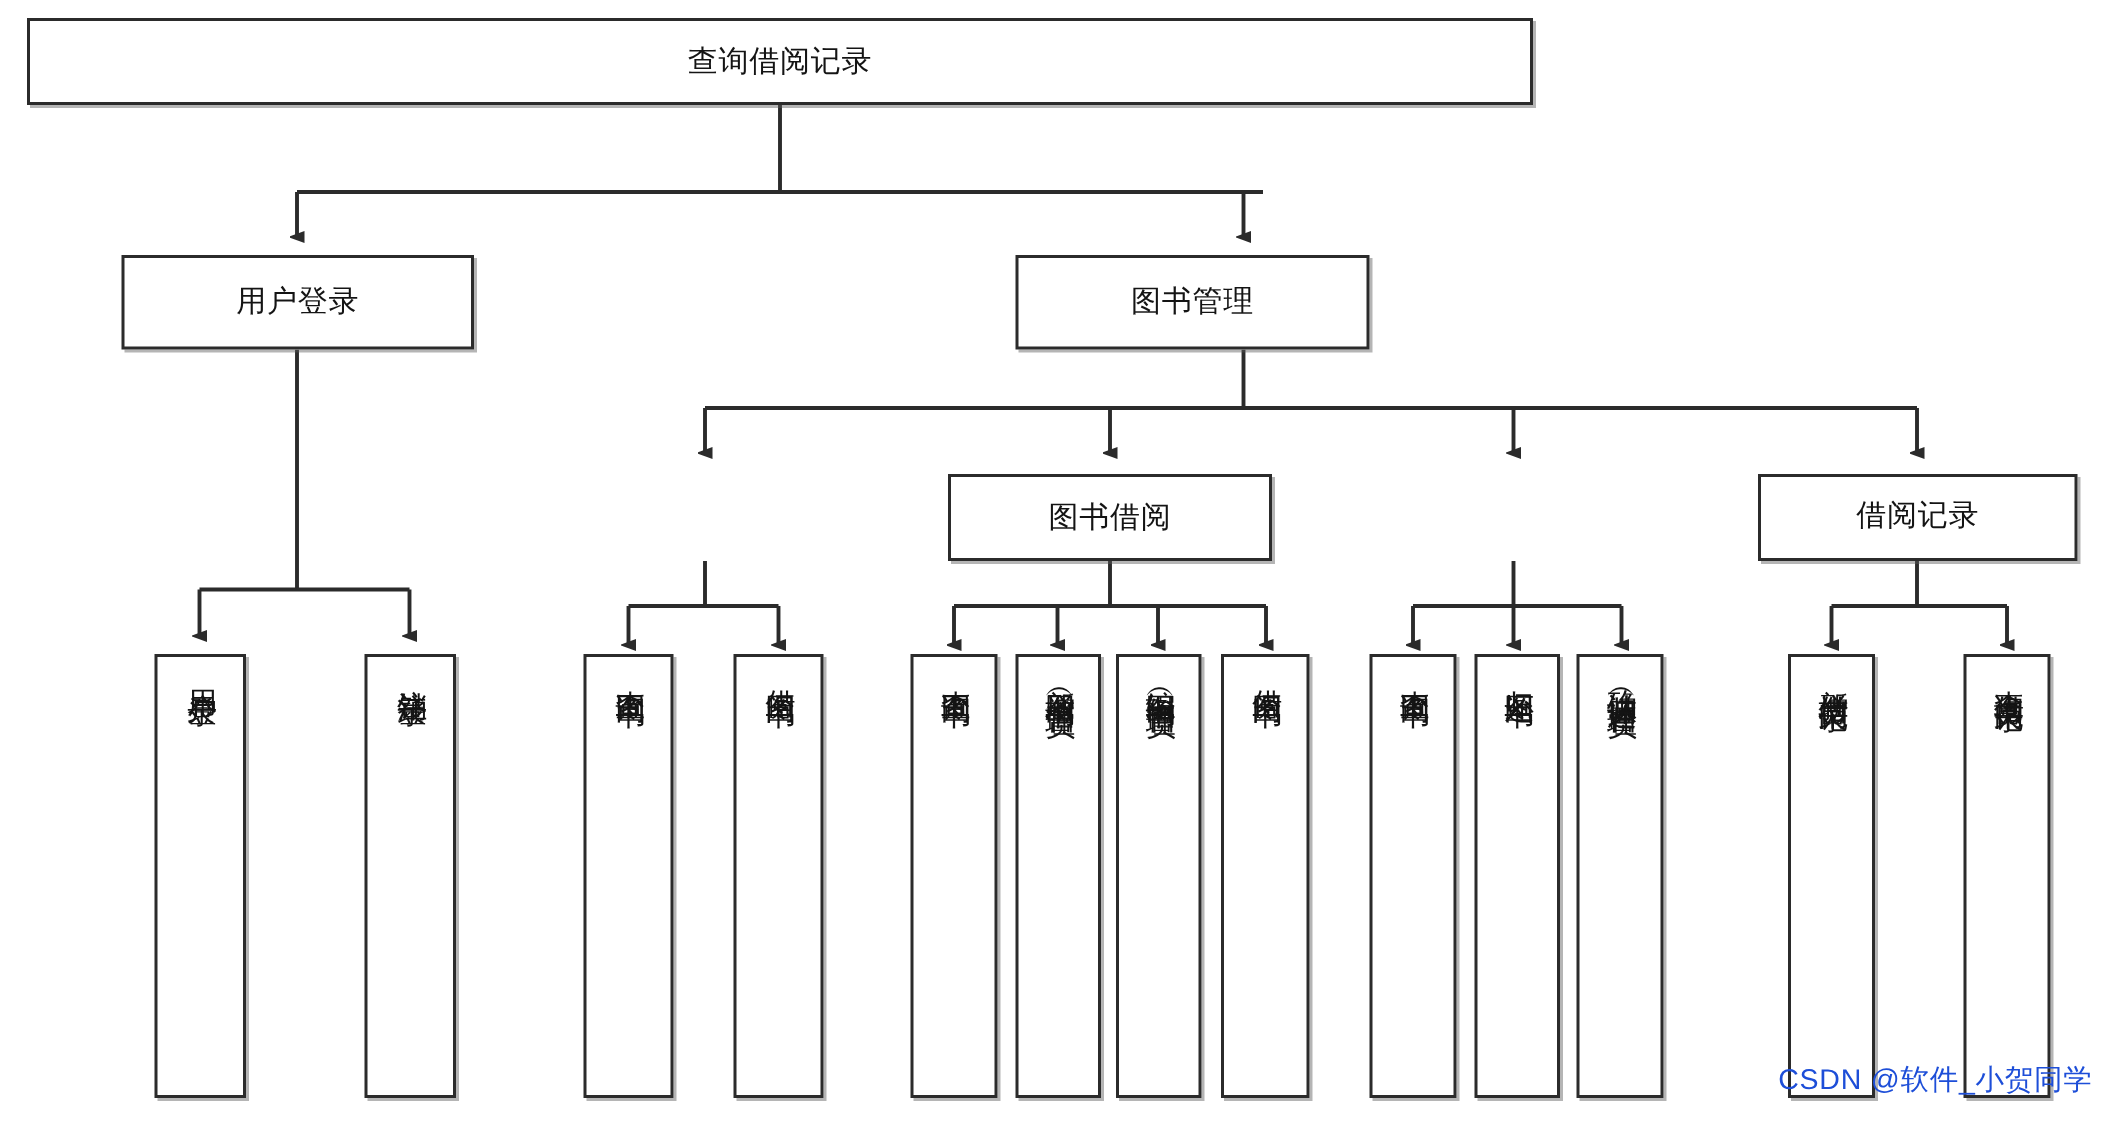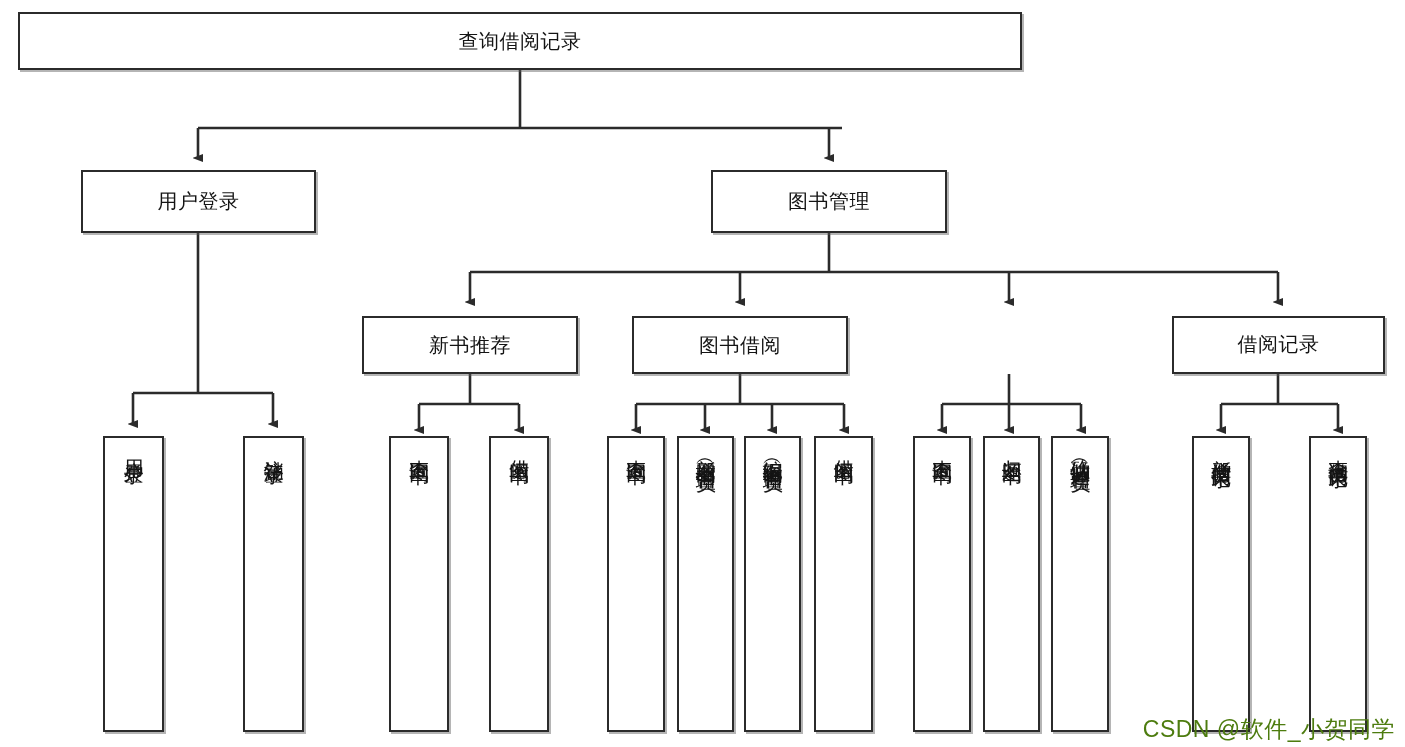--- a/index.html
+++ b/index.html
@@ -49,23 +49,23 @@
     text-orientation:upright;
     font-size:20px;
     line-height:1.18;
     letter-spacing:2px;
     white-space:nowrap;
     height:auto;
     max-height:100%;
   }
   .watermark{
     position:absolute;
-    right:10px;bottom:2px;
-    font-size:23px;
-    color:#4d7c0f;
+    right:10px;bottom:14px;
+    font-size:19px;
+    color:#1d4ed8;
     letter-spacing:.5px;
     z-index:5;
     white-space:nowrap;
     user-select:none;
   }
 </style>
 </head>
 <body>
 
 <div id="diagram-root">
@@ -122,27 +122,24 @@
   </svg>
 
   <div class="node" style="left:18px;top:12px;width:1004px;height:58px;">
     <span class="label">查询借阅记录</span>
   </div>
 
   <div class="node" style="left:81px;top:170px;width:235px;height:63px;">
     <span class="label">用户登录</span>
   </div>
 
-  <div class="node" style="left:711px;top:170px;width:236px;height:63px;">
+  <div class="node" style="left:677px;top:170px;width:236px;height:63px;">
     <span class="label">图书管理</span>
   </div>
 
-  <div class="node" style="left:362px;top:316px;width:216px;height:58px;">
-    <span class="label">新书推荐</span>
-  </div>
 
   <div class="node" style="left:632px;top:316px;width:216px;height:58px;">
     <span class="label">图书借阅</span>
   </div>
 
 
   <div class="node" style="left:1172px;top:316px;width:213px;height:58px;font-family:Liberation Mono, monospace;">
     <span class="label">借阅记录</span>
   </div>
 

